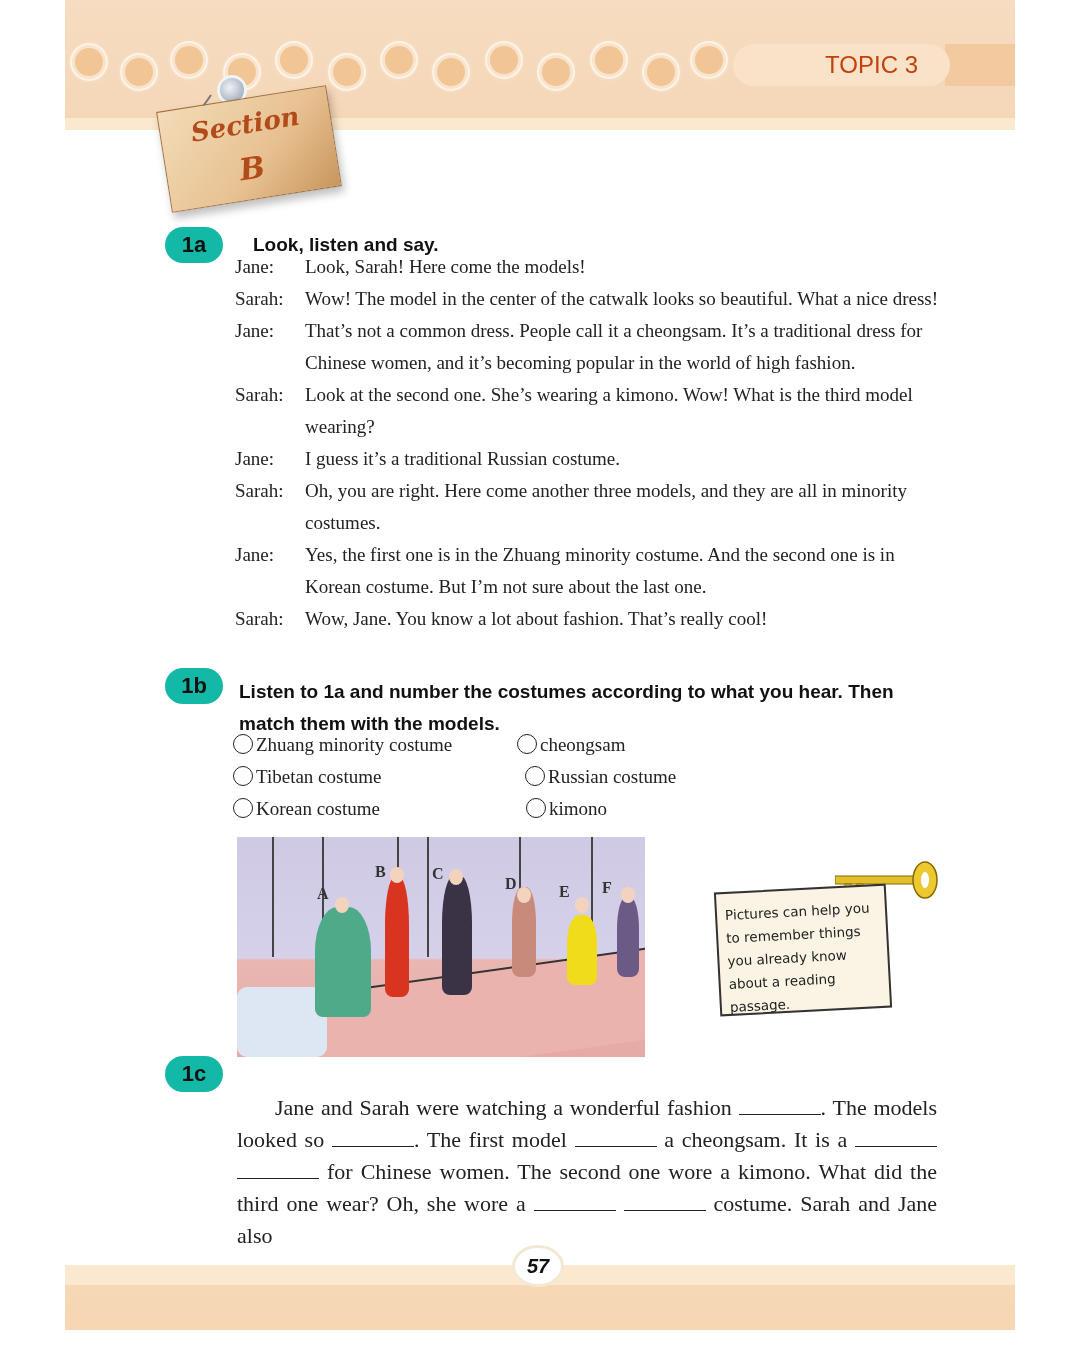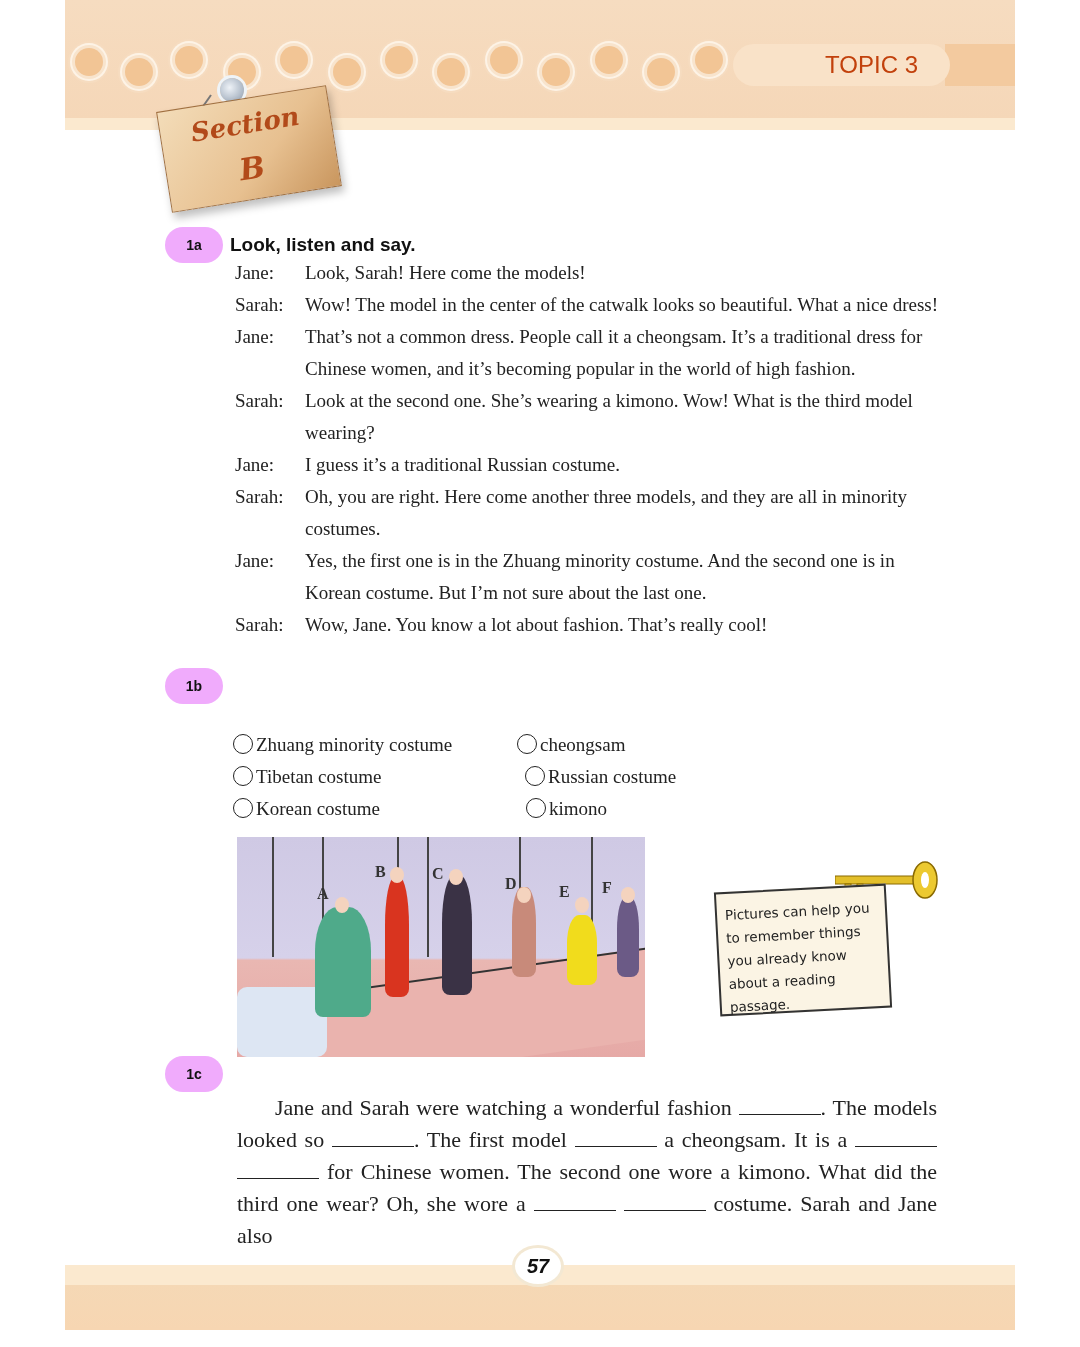--- a/index.html
+++ b/index.html
@@ -13,21 +13,21 @@
   .topic-tail { position: absolute; left: 880px; top: 44px; width: 70px; height: 42px; background: #f3ca9f; }
   .topic-label { position: absolute; left: 0; top: 0; width: 185px; height: 42px; line-height: 42px; text-align: right; font-family: "Liberation Sans", sans-serif; font-size: 24px; color: #c2410c; }
   .section-sign { position: absolute; left: 98px; top: 98px; width: 170px; height: 100px; transform: rotate(-9deg); background: linear-gradient(135deg, #f3dcb8, #e7c090 60%, #c9965e); border: 1px solid #a07040; box-shadow: 2px 6px 8px rgba(0,0,0,0.25); }
   .pin { position: absolute; left: 155px; top: 78px; width: 24px; height: 24px; border-radius: 50%; background: radial-gradient(circle at 40% 40%, #eef2f7, #8d9cae); box-shadow: 0 0 0 3px #eff4f8; }
   .wire1 { position: absolute; left: 145px; top: 95px; width: 2px; height: 40px; background: #777; transform: rotate(35deg); transform-origin: top; }
   .wire2 { position: absolute; left: 172px; top: 95px; width: 2px; height: 50px; background: #777; transform: rotate(-62deg); transform-origin: top; }
   .sign-text { position: absolute; left: 0; width: 170px; text-align: center; font-family: "DejaVu Serif", serif; font-style: italic; font-weight: bold; color: #b24a1a; }
   .sign-line1 { top: 10px; font-size: 26px; }
   .sign-line2 { top: 52px; font-size: 30px; }
 
-  .badge { position: absolute; width: 58px; height: 36px; border-radius: 18px; background: #f0abfc; font-family: "Liberation Sans", sans-serif; font-weight: bold; font-size: 14px; line-height: 36px; text-align: center; color: #111; }
+  .badge { position: absolute; width: 58px; height: 36px; border-radius: 18px; background: #14b8a6; font-family: "Liberation Sans", sans-serif; font-weight: bold; font-size: 22px; line-height: 36px; text-align: center; color: #111; }
   .heading { position: absolute; font-family: "Liberation Sans", sans-serif; font-weight: bold; font-size: 19px; color: #111; }
   .dlg { position: absolute; left: 170px; width: 710px; font-size: 19px; line-height: 32px; }
   .dlg-row { display: flex; }
   .speaker { width: 70px; flex: none; }
   .speech { flex: 1; }
 
   .options { position: absolute; left: 168px; top: 734px; width: 500px; font-size: 19px; }
   .opt { position: absolute; display: flex; align-items: flex-start; }
   .opt .ring { width: 20px; height: 20px; border: 1.6px solid #222; border-radius: 50%; margin-right: 3px; box-sizing: border-box; }
 
@@ -79,22 +79,22 @@
 
   <div class="wire1"></div>
   <div class="wire2"></div>
   <div class="pin"></div>
   <div class="section-sign">
     <span class="sign-text sign-line1">Section</span>
     <span class="sign-text sign-line2">B</span>
   </div>
 
   <div class="badge" style="left:100px;top:227px">1a</div>
-  <div class="heading" style="left:165px;top:234px">Look, listen and say.</div>
-  <div class="dlg" style="top:257px">
+  <div class="heading" style="left:188px;top:234px">Look, listen and say.</div>
+  <div class="dlg" style="top:251px">
     <div class="dlg-row">
         <span class="speaker">Jane:</span>
         <span class="speech">Look, Sarah! Here come the models!</span>
       </div>
     <div class="dlg-row">
         <span class="speaker">Sarah:</span>
         <span class="speech">Wow! The model in the center of the catwalk looks so beautiful. What a nice dress!</span>
       </div>
     <div class="dlg-row">
         <span class="speaker">Jane:</span>
@@ -116,20 +116,21 @@
         <span class="speaker">Jane:</span>
         <span class="speech">Yes, the first one is in the Zhuang minority costume. And the second one is in Korean costume. But I’m not sure about the last one.</span>
       </div>
     <div class="dlg-row">
         <span class="speaker">Sarah:</span>
         <span class="speech">Wow, Jane. You know a lot about fashion. That’s really cool!</span>
       </div>
   </div>
 
   <div class="badge" style="left:100px;top:668px">1b</div>
+  <div class="heading" style="left:174px;top:676px;width:700px;line-height:32px">Listen to 1a and number the costumes according to what you hear. Then match them with the models.</div>
   <div class="options">
     <div class="opt" style="left:0;top:0">
         <span class="ring"></span>
         <span>Zhuang minority costume</span>
       </div>
     <div class="opt" style="left:284px;top:0">
         <span class="ring"></span>
         <span>cheongsam</span>
       </div>
     <div class="opt" style="left:0;top:32px">

